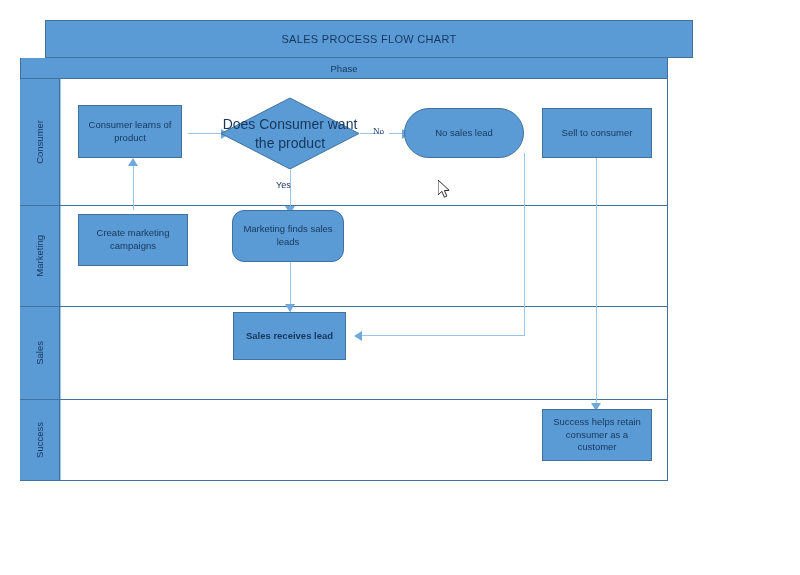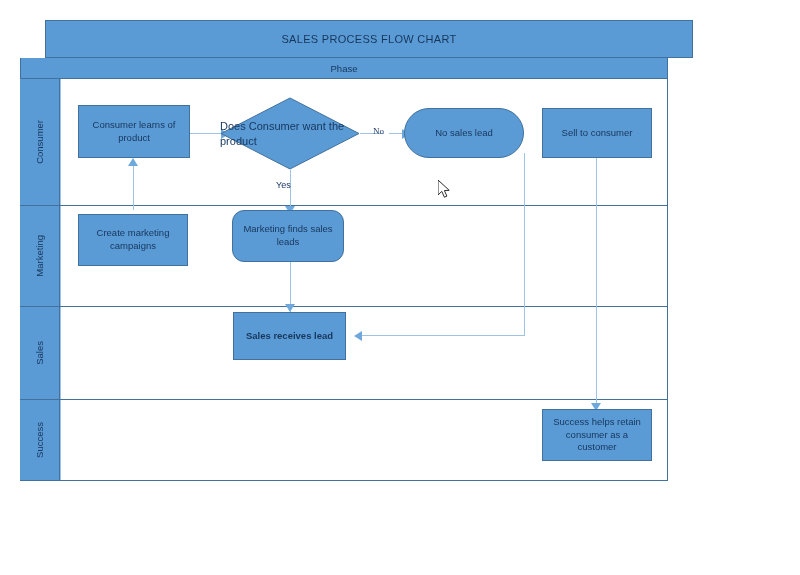--- a/index.html
+++ b/index.html
@@ -134,23 +134,23 @@
     display: flex;
     align-items: center;
     justify-content: center;
   }
   .diamond-wrap svg {
     position: absolute;
     left: 0; top: 0;
   }
   .diamond-wrap .dtxt {
     position: relative;
-    text-align: left;
-    color: #16365C;
-    font-size: 11px;
+    text-align: center;
+    color: #16365C;
+    font-size: 14px;
     line-height: 1.35;
     z-index: 2;
   }
 
   
   .conn {
     position: absolute;
     background: #9DC3E6;
   }
   .conn.h { height: 1px; }
@@ -265,21 +265,21 @@
   <div class="conn v" style="left:270px;top:242px;width:1px;height:50px;"></div>
   <div class="arrow down" style="left:265px;top:284px;"></div>
 
   <div class="conn v" style="left:504px;top:133px;width:1px;height:182px;"></div>
   <div class="conn h" style="left:340px;top:315px;width:165px;"></div>
   <div class="arrow left" style="left:334px;top:311px;"></div>
 
   <div class="conn v" style="left:576px;top:138px;width:1px;height:251px;"></div>
   <div class="arrow down" style="left:571px;top:383px;"></div>
 
-  <div class="node" style="left:58px;top:85px;width:112px;height:53px;justify-content:center;">
+  <div class="node" style="left:58px;top:85px;width:104px;height:53px;justify-content:center;">
     <span>Consumer learns of product</span>
   </div>
 
   <div class="diamond-wrap" style="left:200px;top:77px;width:140px;height:73px;">
     <svg width="140" height="73" viewBox="0 0 140 73">
       <polygon points="70,1 139,36.5 70,72 1,36.5" fill="#5B9BD5" stroke="#41719C" stroke-width="1"></polygon>
     </svg>
     <span class="dtxt">Does Consumer want the product</span>
   </div>
 

